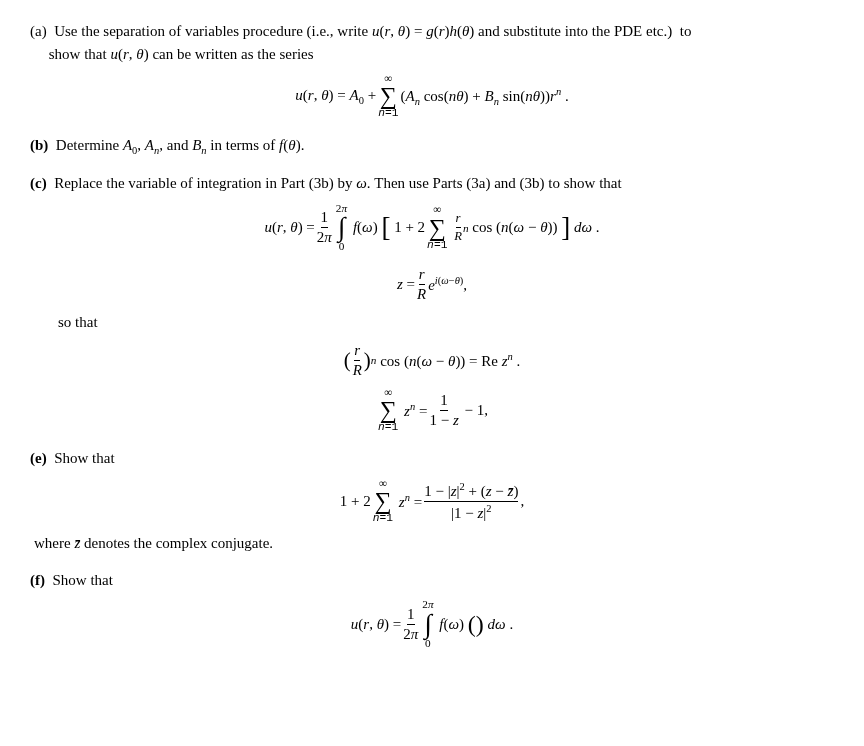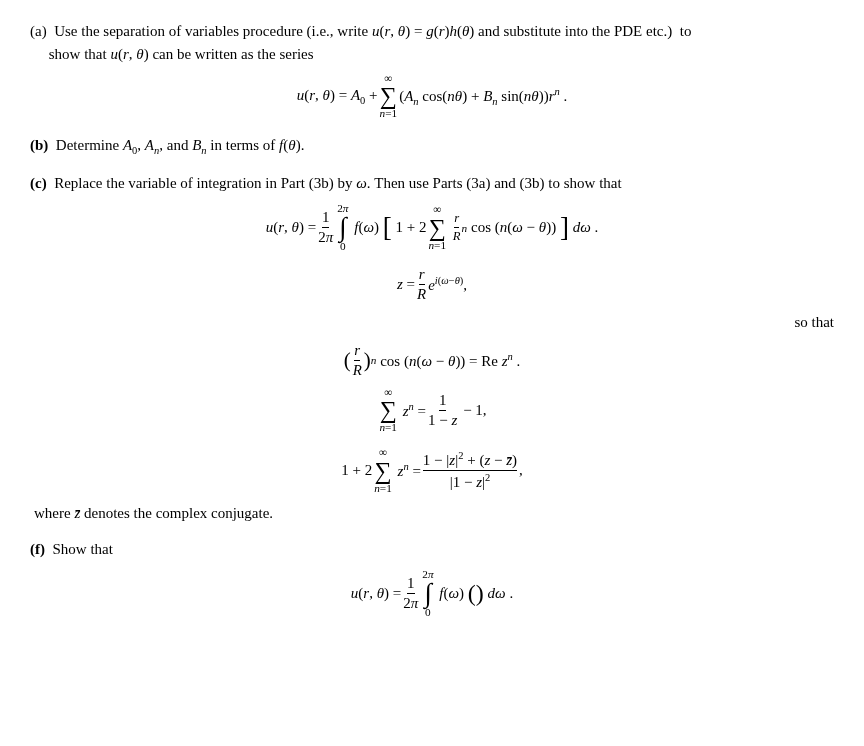--- a/index.html
+++ b/index.html
@@ -57,20 +57,21 @@
       font-size: 1.6em;
       line-height: 1;
     }
     .sum-block .sum-top {
       font-size: 0.75em;
       line-height: 1;
     }
     .sum-block .sum-bot {
       font-size: 0.75em;
       line-height: 1;
+      font-family: Liberation Mono, monospace;
     }
     .integral-block {
       display: inline-flex;
       flex-direction: column;
       align-items: center;
       vertical-align: middle;
       margin: 0 2px;
     }
     .integral-block .int-top {
       font-size: 0.75em;
@@ -153,21 +154,21 @@
 <div class="section">
 
   <div class="math-block formula">
     <span><i>z</i> = </span>
     <span class="frac">
       <span class="num"><i>r</i></span>
       <span class="den"><i>R</i></span>
     </span>
     <span><i>e</i><sup><i>i</i>(<i>ω</i>−<i>θ</i>)</sup>,</span>
   </div>
-  <p style="margin-left:28px;text-align:right;">so that</p>
+  <p style="margin-left:28px;">so that</p>
 
   <div class="math-block formula">
     <span style="font-size:1.4em; vertical-align:middle;">(</span>
     <span class="frac">
       <span class="num"><i>r</i></span>
       <span class="den"><i>R</i></span>
     </span>
     <span style="font-size:1.4em; vertical-align:middle;">)</span>
     <span style="vertical-align:super; font-size:0.75em;"><i>n</i></span>
     <span>&nbsp;cos (<i>n</i>(<i>ω</i> − <i>θ</i>)) = Re <i>z</i><sup><i>n</i></sup> .</span>
@@ -182,20 +183,21 @@
     <span>&nbsp;<i>z</i><sup><i>n</i></sup> = </span>
     <span class="frac">
       <span class="num">1</span>
       <span class="den">1 − <i>z</i></span>
     </span>
     <span>&nbsp;− 1,</span>
   </div>
 </div>
 
 <div class="section">
+  <p><b>(e)</b>&nbsp; Show that</p>
 
   <div class="math-block formula">
     <span>1 + 2</span>
     <span class="sum-block">
       <span class="sum-top">∞</span>
       <span class="sum-sym">∑</span>
       <span class="sum-bot"><i>n</i>=1</span>
     </span>
     <span>&nbsp;<i>z</i><sup><i>n</i></sup> = </span>
     <span class="frac">

